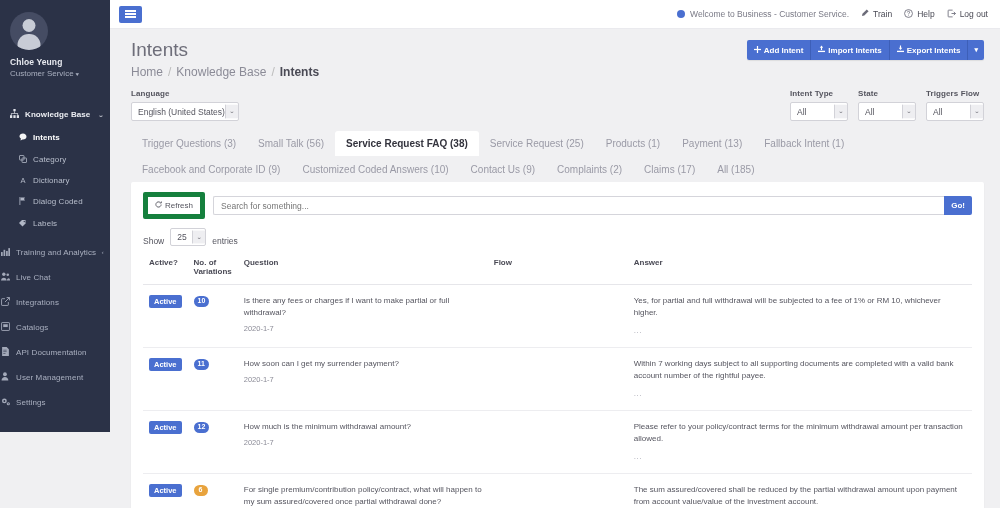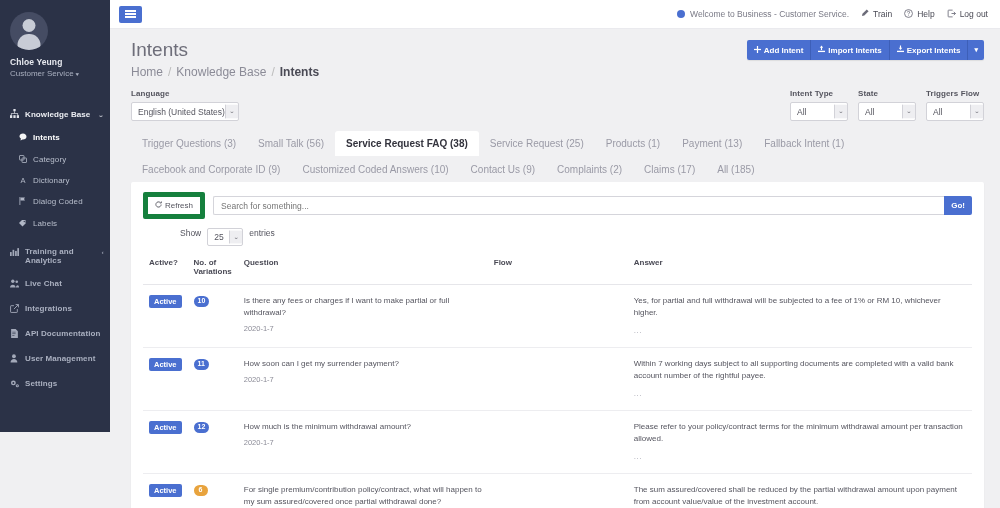--- a/index.html
+++ b/index.html
@@ -55,23 +55,23 @@
     letter-spacing: .1px;
   }
   .nav-item {
     display: flex; align-items: center;
     padding: 6px 6px 6px 18px;
     font-size: 8px; color: #b9bfcd;
     letter-spacing: .1px;
   }
   .nav-item.active { color: #ffffff; font-weight: bold; }
   .nav-link {
-    display: flex; 
-    padding: 7px 6px 7px 9px;
-    font-size: 8px; color: #aab0c0; font-weight: bold;
+    display: flex; align-items: center;
+    padding: 7px 6px 7px 0;
+    font-size: 8px; color: #aab0c0; font-weight: normal;
     letter-spacing: .1px;
   }
   .ico {
     flex: 0 0 auto; width: 11px; margin-right: 5px;
     font-size: 8px; line-height: 1; text-align: center;
     color: inherit; opacity: .95;
   }
   .nav-item .ico { width: 10px; margin-right: 5px; font-size: 7.5px; }
   .chev {
     margin-left: auto; font-size: 7px; opacity: .8;
@@ -192,22 +192,22 @@
     flex: 1; height: 19px; border: 1px solid #d5d5db; border-right: none;
     border-radius: 2px 0 0 2px; font-size: 8.5px; color: #9a9aa6;
     padding: 0 7px; line-height: 17px; background:#fff;
   }
   .btn-go {
     background: #4a6fd0; color: #fff; font-size: 8px; font-weight: bold;
     border-radius: 0 2px 2px 0; padding: 0 7px;
     display: flex; align-items: center;
   }
   .showentries {
-    display: flex; align-items: flex-start; gap: 6px;
-    font-size: 8.5px; color: #55555f; margin-top: 9px; margin-left: 37px;
+    display: flex; align-items: flex-end; gap: 6px;
+    font-size: 8.5px; color: #55555f; margin-top: 9px;
   }
   .sel-entries { width: 36px; height: 18px; }
 
   
   table { width: 100%; border-collapse: collapse; margin-top: 9px; }
   thead th {
     font-size: 8px; font-weight: bold; color: #4a4a55;
     text-align: left; padding: 3px 6px 8px 6px;
     border-bottom: 1px solid #e6e6ea; vertical-align: top;
   }
@@ -343,20 +343,29 @@
         <span class="ico">
           <svg width="9" height="9" viewBox="0 0 16 16" fill="none" stroke="#aab0c0" stroke-width="1.6">
               <path d="M13 9v5a1 1 0 0 1-1 1H2a1 1 0 0 1-1-1V4a1 1 0 0 1 1-1h5"></path>
               <path d="M10 1h5v5"></path>
               <path d="M7 9l8-8"></path>
             </svg>
         </span>
         <span>Integrations</span>
       </div>
 
+      <div class="nav-link">
+        <span class="ico">
+          <svg width="9" height="9" viewBox="0 0 16 16" fill="none" stroke="#aab0c0" stroke-width="1.6">
+              <rect x="1" y="1" width="14" height="14" rx="1"></rect>
+              <rect x="4" y="4" width="8" height="5" fill="#aab0c0" stroke="none"></rect>
+            </svg>
+        </span>
+        <span>Catalogs</span>
+      </div>
 
       <div class="nav-link">
         <span class="ico">
           <svg width="9" height="9" viewBox="0 0 16 16" fill="#aab0c0">
               <path d="M2 0h8l4 4v12H2z"></path>
               <rect x="4" y="5" width="6" height="1" fill="#2b3247"></rect>
               <rect x="4" y="8" width="6" height="1" fill="#2b3247"></rect>
               <rect x="4" y="11" width="4" height="1" fill="#2b3247"></rect>
             </svg>
         </span>

